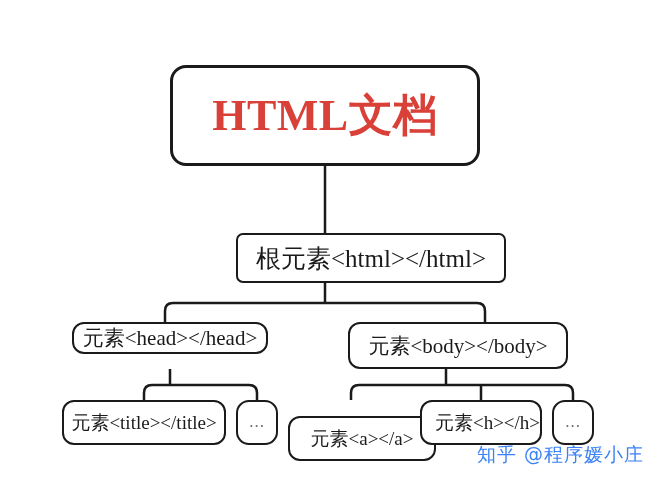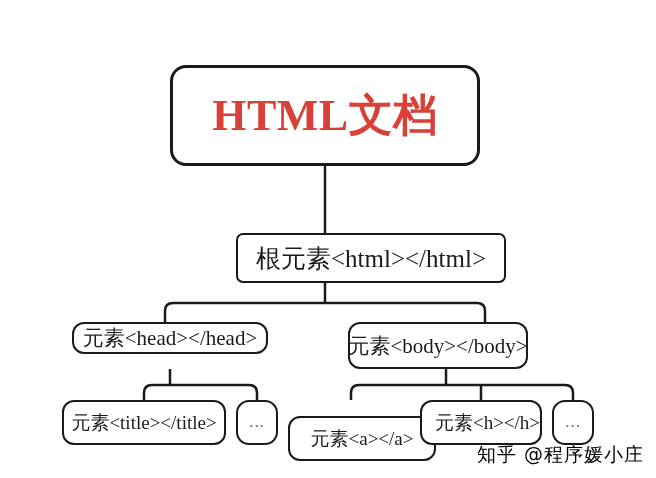--- a/index.html
+++ b/index.html
@@ -76,21 +76,21 @@
 
   .node-head {
     left: 72px;
     top: 322px;
     width: 196px;
     height: 32px;
   }
   .node-body {
     left: 348px;
     top: 322px;
-    width: 180px;
+    width: 220px;
     height: 47px;
   }
   .node-head .label,
   .node-body .label { font-size: 21px; }
 
   .node-title-el {
     left: 62px;
     top: 400px;
     width: 164px;
     height: 45px;
@@ -132,21 +132,21 @@
     letter-spacing: 1px;
     line-height: 0.6;
   }
 
   
   .watermark {
     position: absolute;
     right: 12px;
     bottom: 10px;
     font-size: 19px;
-    color: #000000;
+    color: #3b82f6;
     font-family: "DejaVu Sans", sans-serif;
     white-space: nowrap;
     letter-spacing: 1px;
     z-index: 3;
   }
 </style>
 </head>
 <body>
 
 <div id="diagram-canvas">

